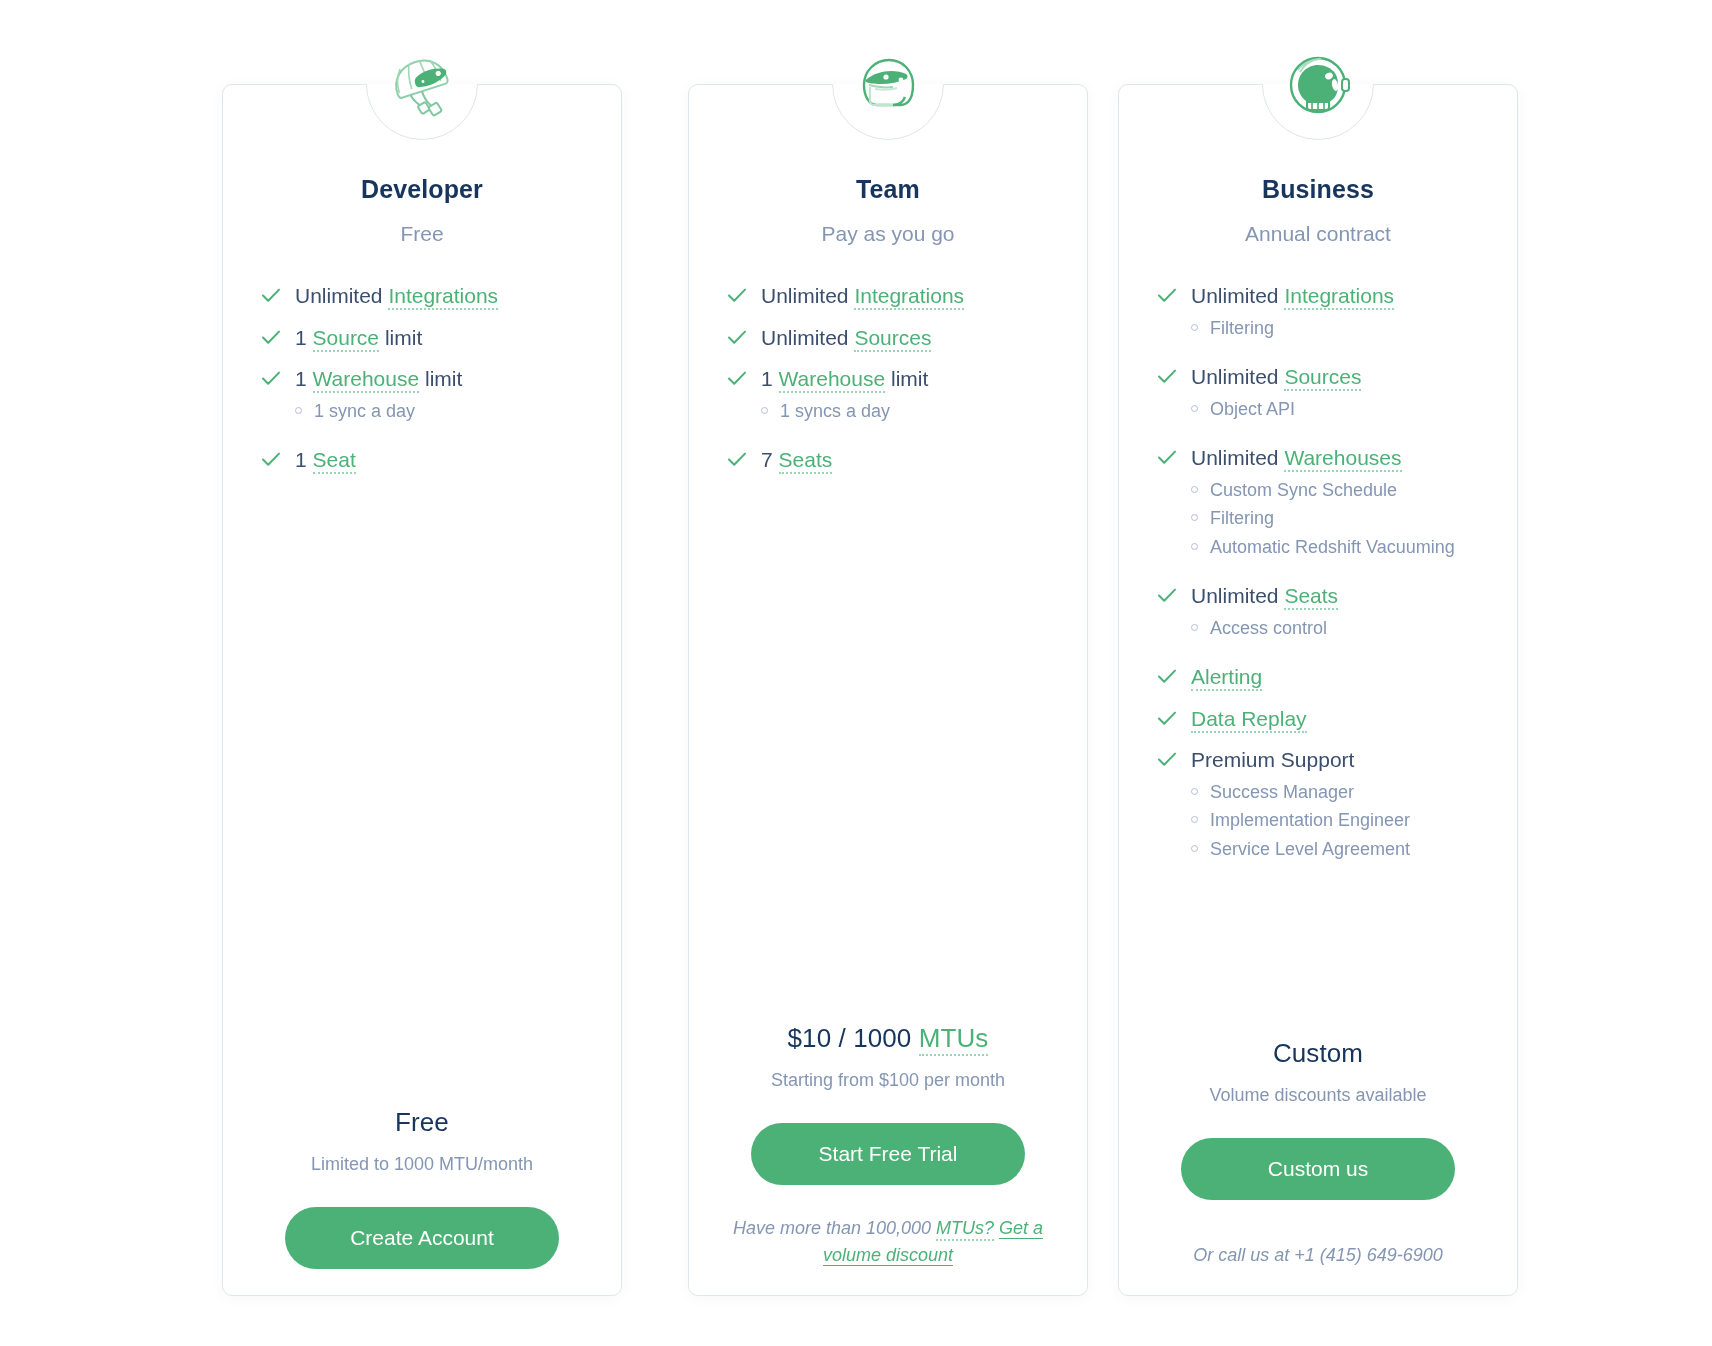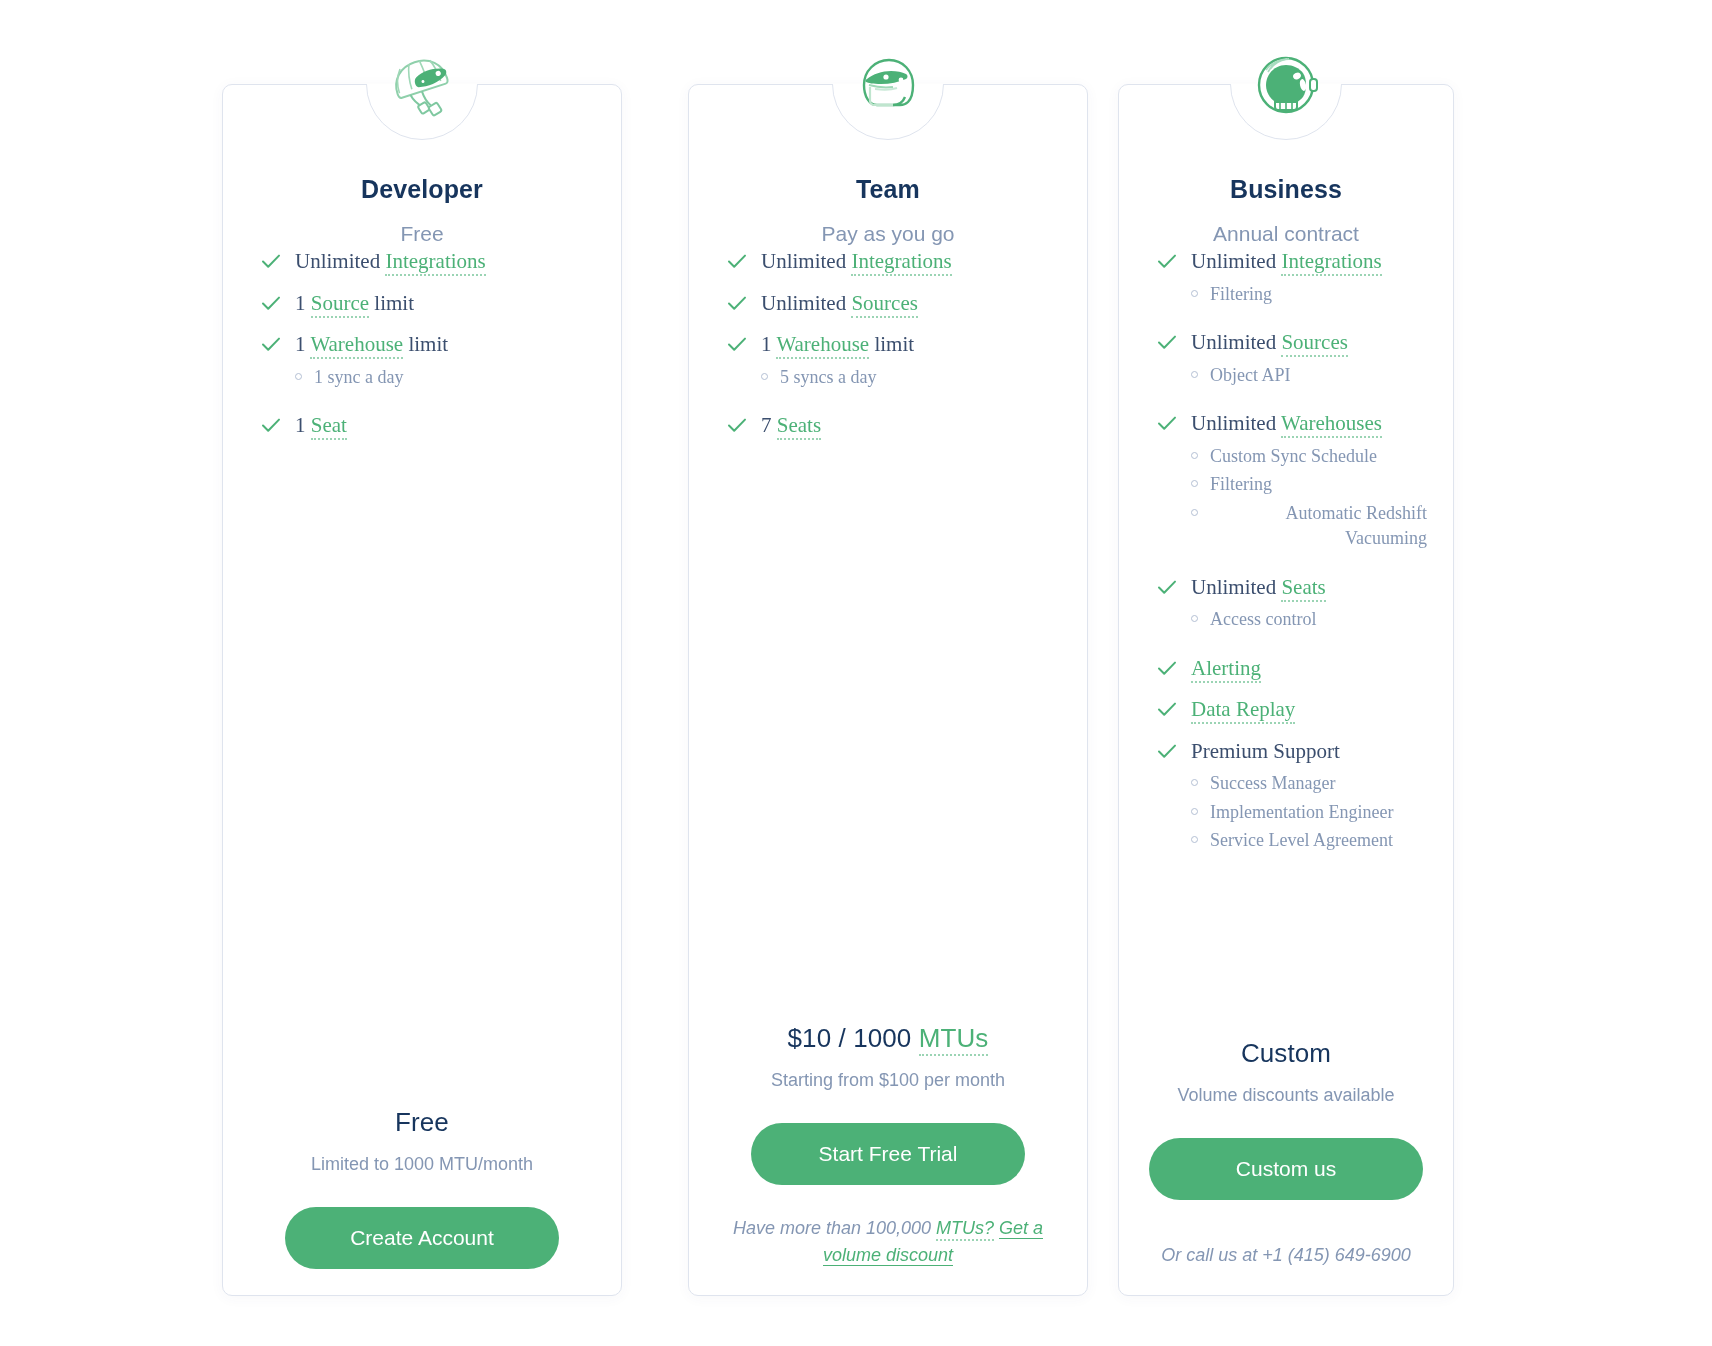--- a/index.html
+++ b/index.html
@@ -24,21 +24,21 @@
 
   .card {
     position: absolute;
     background: #ffffff;
     border: 1px solid #dfe4ee;
     border-radius: 10px;
     box-shadow: 0 2px 14px rgba(60,80,120,0.045);
   }
   .card.developer { left: 222px;  top: 84px;  width: 400px; height: 1212px; }
   .card.team      { left: 688px;  top: 84px;  width: 400px; height: 1212px; }
-  .card.business  { left: 1118px; top: 84px;  width: 336px; height: 1212px; }
+  .card.business  { left: 1118px; top: 84px;  width: 400px; height: 1212px; }
 
   
   .notch {
     position: absolute;
     top: -1px; left: 50%;
     transform: translateX(-50%);
     width: 112px; height: 57px;
     overflow: hidden;
     pointer-events: none;
   }
@@ -80,23 +80,23 @@
   .plan-sub {
     margin-top: 18px;
     text-align: center;
     font-size: 21px;
     color: #8496b3;
     font-weight: normal;
   }
 
   
   .features {
+    margin-top: 34px;
     list-style: none;
     padding-left: 10px;
-    font-family: Liberation Serif, serif;
   }
   .feature { margin-bottom: 10px; }
   .feature.gap { margin-bottom: 20px; }
 
   .feature-main {
     display: flex;
     align-items: flex-start;
     font-size: 21px;
     color: #3b4e6e;
     line-height: 1.5;
@@ -317,21 +317,21 @@
           <span class="check">
                   <svg width="24" height="24" viewBox="0 0 24 24" fill="none">
                     <path d="M4 12.5l5.2 5.2L20 6.6" stroke="currentColor" stroke-width="2" stroke-linecap="round" stroke-linejoin="round"></path>
                   </svg>
                 </span>
           <span class="feature-text"><span>1 </span><a class="lnk" href="#">Warehouse</a><span> limit</span></span>
         </div>
         <ul class="subs">
                 <li class="sub">
              <span class="bullet"></span>
-             <span>5 syncs a day</span>
+             <span>1 syncs a day</span>
            </li>
               </ul>
       </li>
             <li class="feature">
         <div class="feature-main">
           <span class="check">
                   <svg width="24" height="24" viewBox="0 0 24 24" fill="none">
                     <path d="M4 12.5l5.2 5.2L20 6.6" stroke="currentColor" stroke-width="2" stroke-linecap="round" stroke-linejoin="round"></path>
                   </svg>
                 </span>

